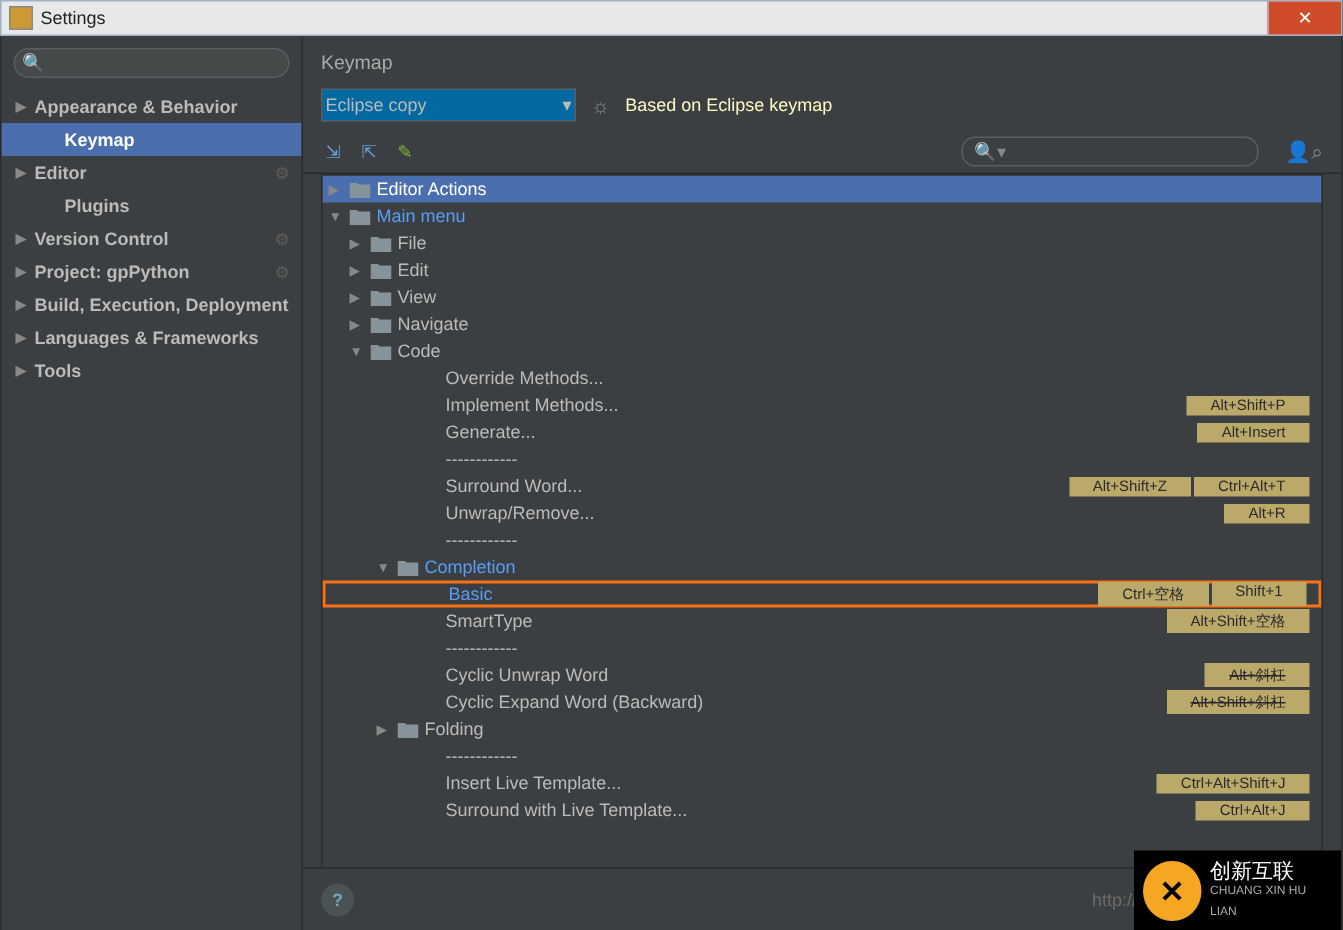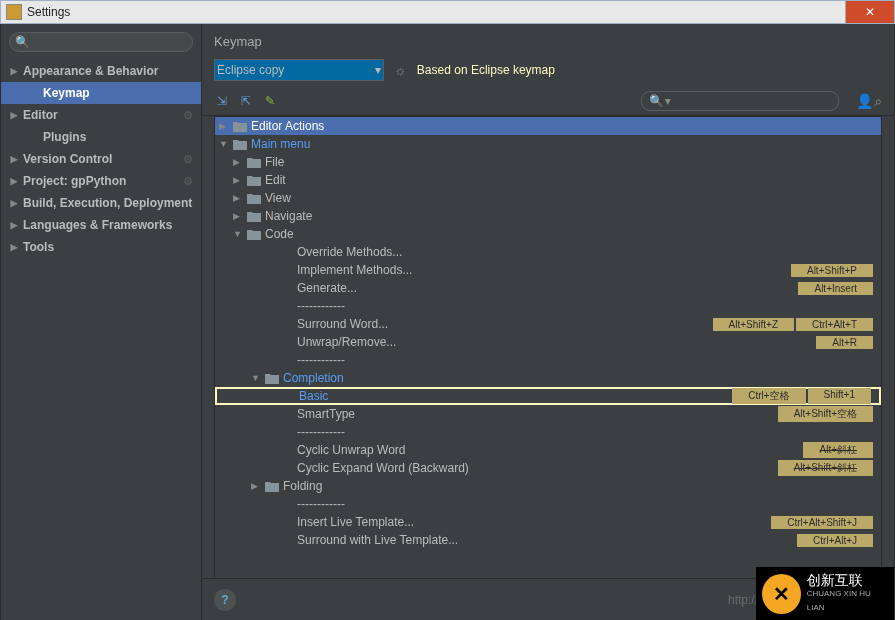--- a/index.html
+++ b/index.html
@@ -27,21 +27,21 @@
   .based-on{color:#fef9c3}
   .toolbar{display:flex;align-items:center;padding:4px 12px;gap:8px;border-bottom:1px solid #2b2b2b}
   .toolbar .tbtn{width:16px;height:16px;display:flex;align-items:center;justify-content:center;color:#6a9cd6}
   .toolbar .pen{color:#7fba3d}
   .toolbar .spacer{flex:1}
   .toolbar .search2{width:180px;height:18px;background:#3c3f41;border:1px solid #5a5e60;border-radius:9px;display:flex;align-items:center;padding:0 8px;color:#888}
   .toolbar .usr{margin-left:10px;color:#888;font-size:14px}
   .tree{flex:1;overflow:auto;background:#3c3f41;border:1px solid #2b2b2b;margin:0 12px}
   .tree-row{display:flex;align-items:center;height:18px;padding:0 4px;position:relative}
   .tree-row.selected{background:#4b6eaf;color:#fff}
-  .tree-row.highlighted{border:2px solid #fef9c3;box-sizing:border-box}
+  .tree-row.highlighted{border:2px solid #f97316;box-sizing:border-box}
   .tree-row .toggle{width:10px;font-size:9px;color:#888}
   .tree-row .folder{width:14px;height:11px;display:inline-block;margin:0 4px}
   .tree-row .folder svg{display:block}
   .tree-row .label{flex:1;white-space:nowrap}
   .tree-row .label.link{color:#589df6}
   .shortcuts{display:flex;gap:2px;margin-right:4px}
   .key{background:#bba96a;color:#2b2b2b;font-size:10px;padding:1px 16px;white-space:nowrap}
   .key.strike{text-decoration:line-through}
   .indent0{padding-left:4px}.indent1{padding-left:18px}.indent2{padding-left:36px}.indent4{padding-left:72px}
   .footer{position:absolute;bottom:0;left:0;right:0;height:42px;background:#3c3f41;border-top:1px solid #2b2b2b;display:flex;align-items:center;padding:0 12px}

